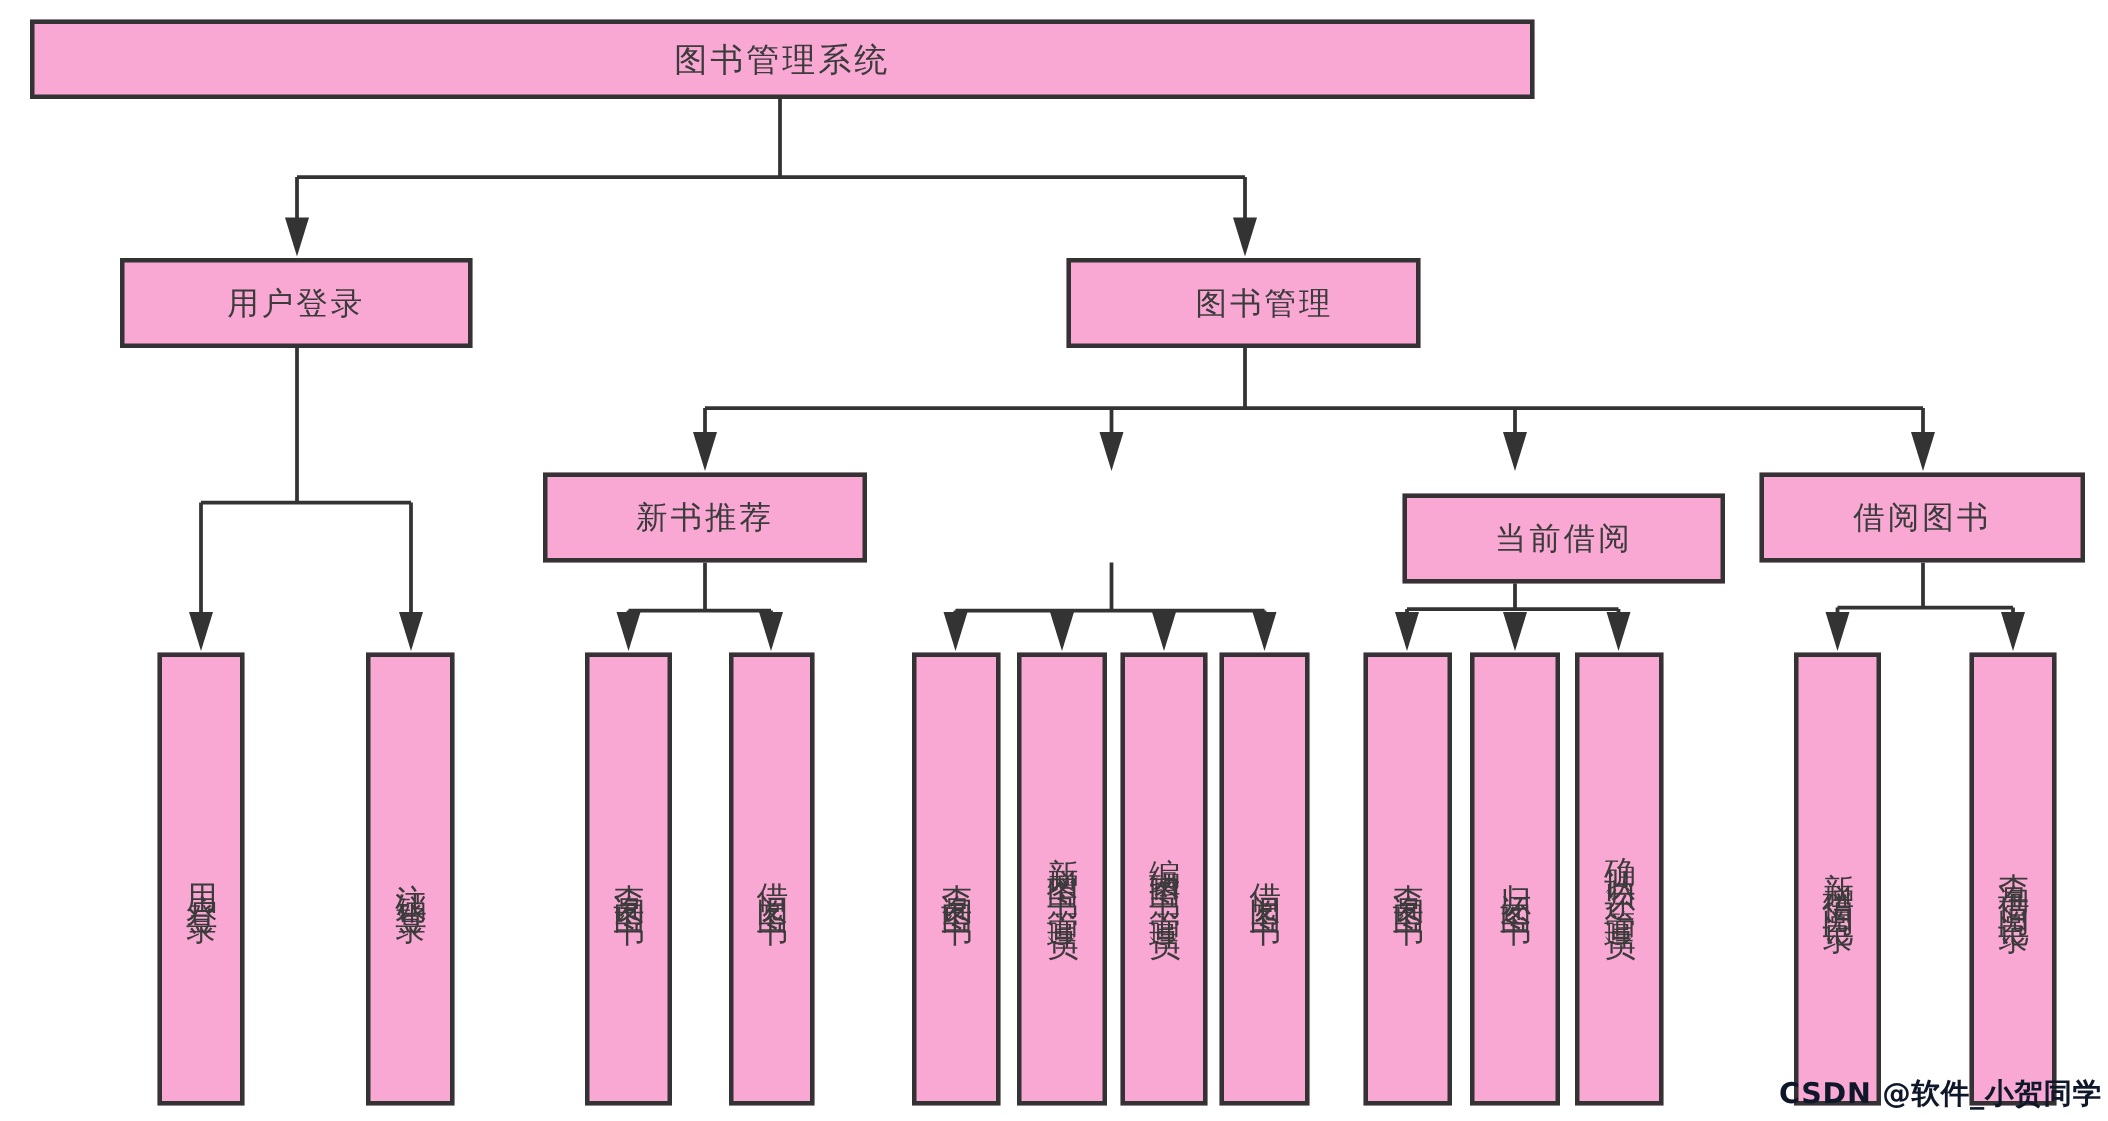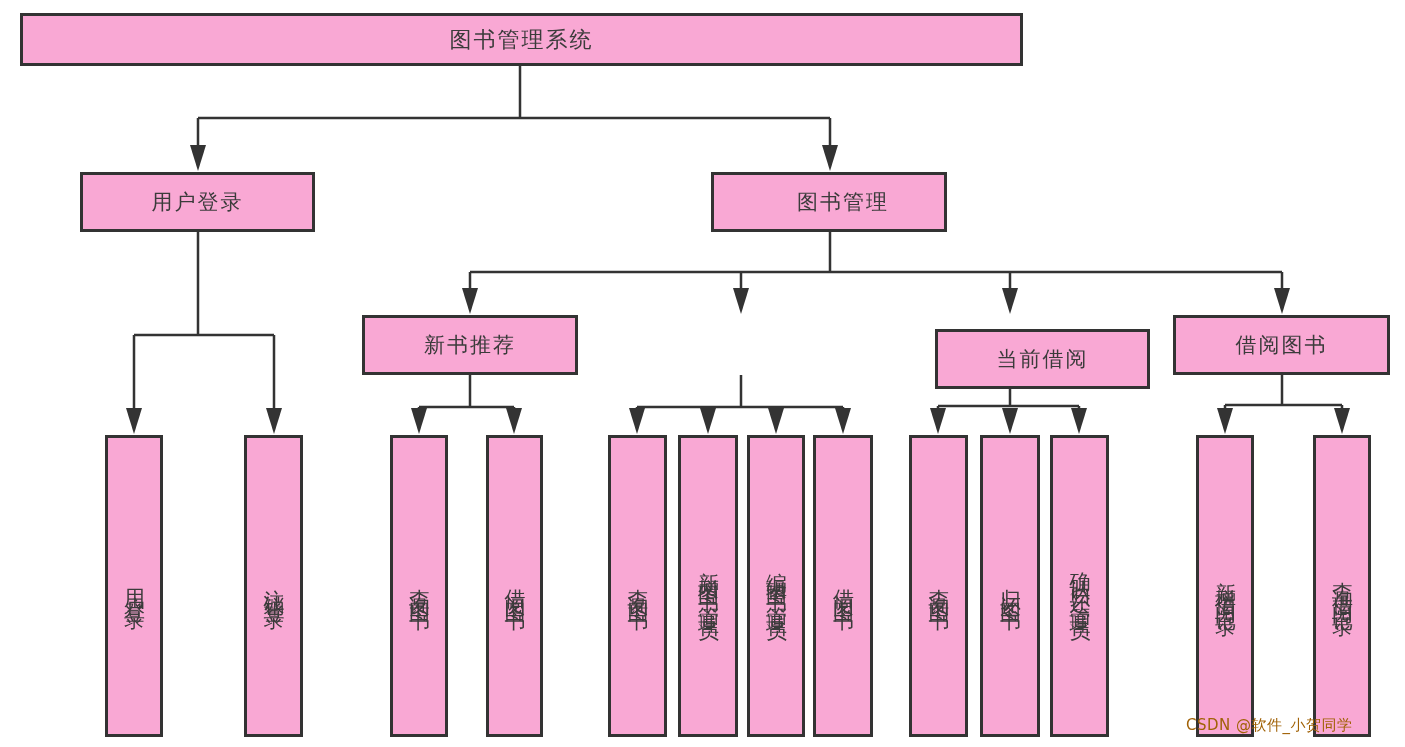--- a/index.html
+++ b/index.html
@@ -40,24 +40,25 @@
     line-height: 1;
     writing-mode: vertical-rl;
     text-orientation: mixed;
     letter-spacing: 7px;
   }
   .watermark {
     position: absolute;
     left: 1186px;
     top: 716px;
     width: 214px;
-    font-size: 15px;
-    color: #a16207;
+    font-size: 19px;
+    color: #0f172a;
     white-space: nowrap;
     letter-spacing: 0.5px;
+    font-weight: bold;
   }
 </style>
 </head>
 <body>
 
 <div class="canvas">
 
   <svg class="connectors" viewBox="0 0 1405 747" xmlns="http://www.w3.org/2000/svg">
     <g stroke="#333333" stroke-width="2.5" fill="none">
 

